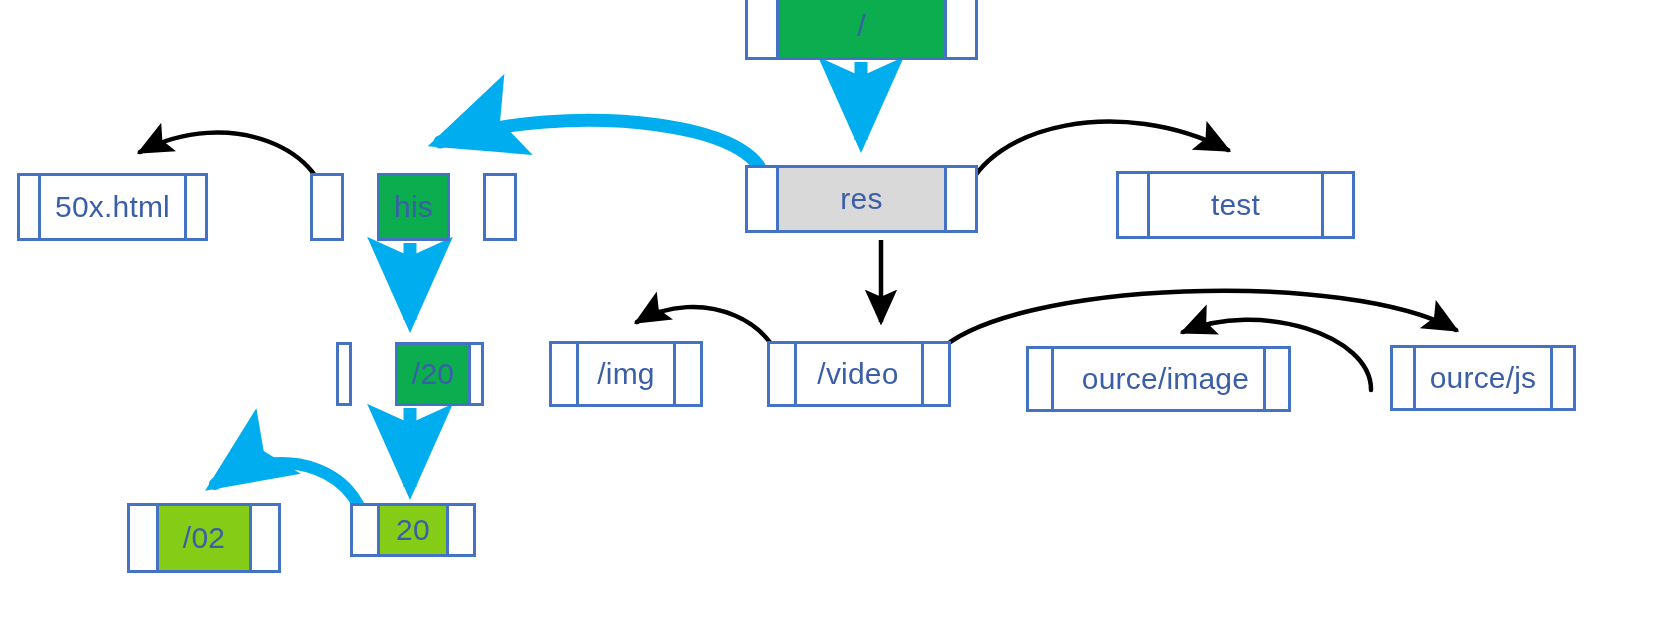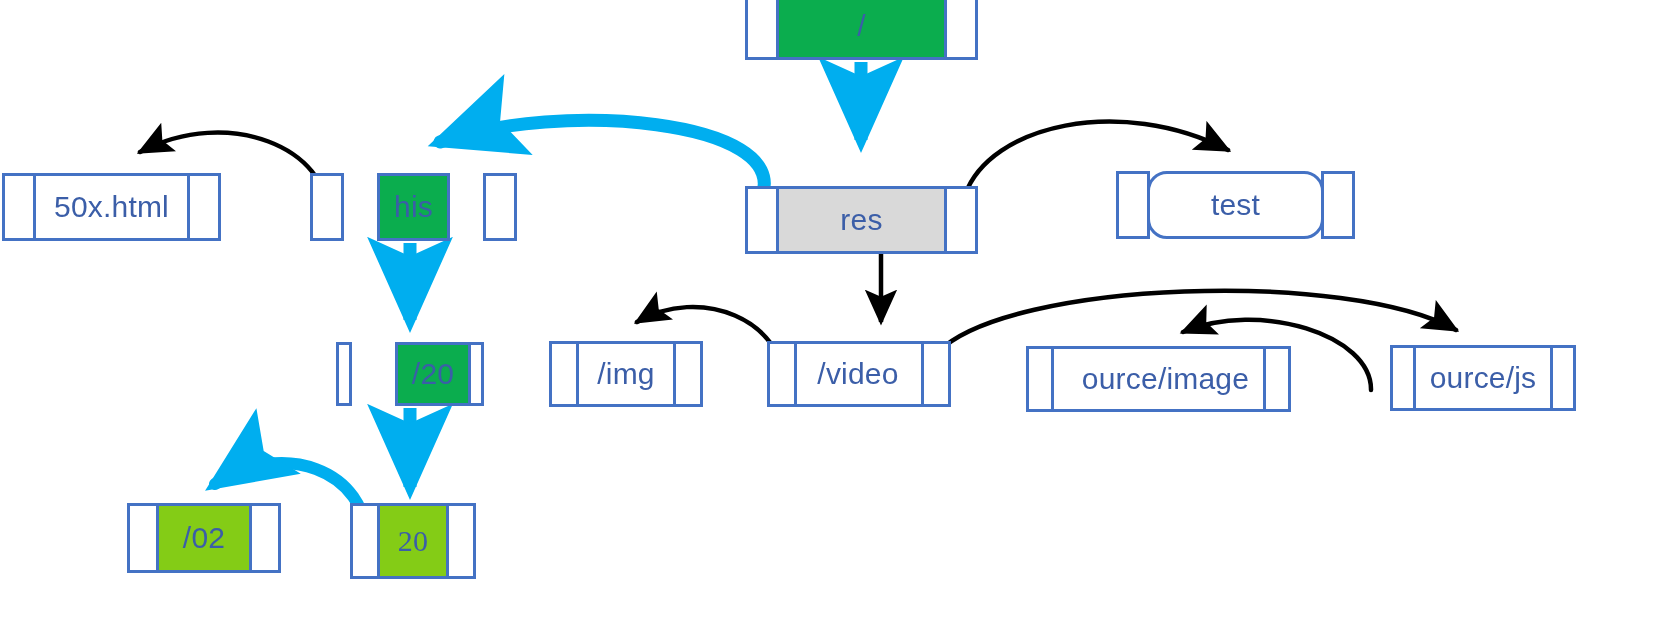--- a/index.html
+++ b/index.html
@@ -95,41 +95,41 @@
       <path d="M367,545 C369,468 280,440 215,484" stroke="#00AEEF" stroke-width="12" fill="none" stroke-linecap="round" marker-end="url(#arrowCyan)"></path>
     </g>
   </svg>
 
   <div class="node" style="left:745px;top:-8px;width:233px;height:68px;">
     <div class="cell ptr fill-white"></div>
     <div class="cell key fill-green" style="flex:1;">/</div>
     <div class="cell ptr fill-white"></div>
   </div>
 
-  <div class="node" style="left:2px;top:173px;width:219px;height:68px;">
+  <div class="node" style="left:17px;top:173px;width:191px;height:68px;">
     <div class="cell ptr fill-white"></div>
     <div class="cell key fill-white" style="flex:1;">50x.html</div>
     <div class="cell ptr fill-white"></div>
   </div>
 
   <div class="node" style="left:310px;top:173px;width:207px;height:68px;gap:36px;">
     <div class="cell ptr fill-white"></div>
     <div class="cell key fill-green" style="flex:1;">his</div>
     <div class="cell ptr fill-white"></div>
   </div>
 
-  <div class="node" style="left:745px;top:165px;width:233px;height:68px;margin-top:21px;">
+  <div class="node" style="left:745px;top:165px;width:233px;height:68px;">
     <div class="cell ptr fill-white"></div>
     <div class="cell key fill-gray" style="flex:1;">res</div>
     <div class="cell ptr fill-white"></div>
   </div>
 
   <div class="node" style="left:1116px;top:171px;width:239px;height:68px;">
     <div class="cell ptr fill-white"></div>
-    <div class="cell key fill-white" style="flex:1;border-radius:20px;">test</div>
+    <div class="cell key fill-white" style="flex:1;">test</div>
     <div class="cell ptr fill-white"></div>
   </div>
 
   <div class="node" style="left:336px;top:342px;width:148px;height:64px;">
     <div class="cell ptr fill-white" style="width:30px;"></div>
     <div class="cell key fill-green" style="flex:1;margin-left:43px;">/20</div>
     <div class="cell ptr fill-white" style="width:30px;"></div>
   </div>
 
   <div class="node" style="left:549px;top:341px;width:154px;height:66px;justify-content:flex-end;">
@@ -155,19 +155,19 @@
     <div class="cell key fill-white" style="flex:1;">ource/js</div>
     <div class="cell ptr fill-white" style="width:34px;"></div>
   </div>
 
   <div class="node" style="left:127px;top:503px;width:154px;height:70px;">
     <div class="cell ptr fill-white" style="width:32px;"></div>
     <div class="cell key fill-gray2" style="flex:1;">/02</div>
     <div class="cell ptr fill-white" style="width:32px;"></div>
   </div>
 
-  <div class="node" style="left:350px;top:503px;width:126px;height:76px;font-family:Liberation Serif, serif;">
+  <div class="node" style="left:350px;top:503px;width:126px;height:54px;">
     <div class="cell ptr fill-white" style="width:30px;"></div>
     <div class="cell key fill-gray2" style="flex:1;">20</div>
     <div class="cell ptr fill-white" style="width:30px;"></div>
   </div>
 
 </div>
 
 </body></html>

